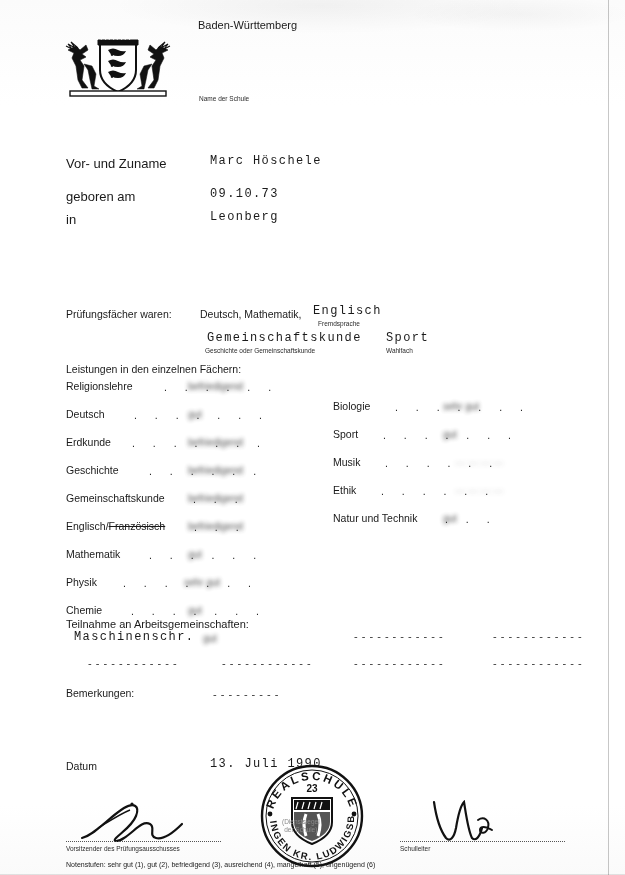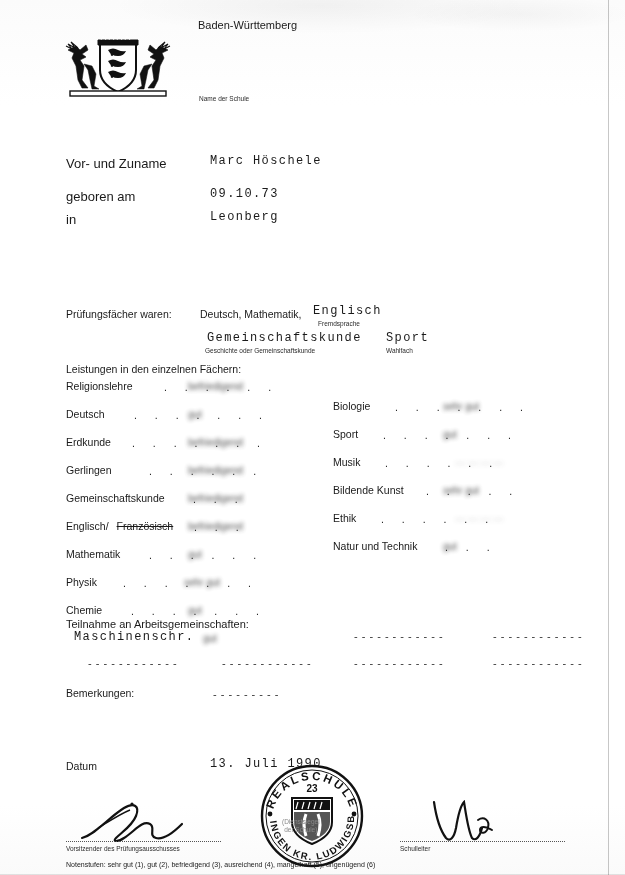--- a/index.html
+++ b/index.html
@@ -116,21 +116,21 @@
     font-size: 10.5px;
   }
   .grade-row.tall { height: 34px; }
   .grade-name {
     position: absolute;
     left: 0; top: 0;
     white-space: pre-line;
     line-height: 11px;
   }
   .grade-name.two-line { top: -4px; }
-  .struck { text-decoration: line-through; text-decoration-thickness: 1px; margin-left: 8px; }
+  .struck { text-decoration: line-through; text-decoration-thickness: 1px; }
   .dots {
     position: absolute;
     top: 0;
     font-size: 10.5px;
     letter-spacing: 7.5px;
     color: #1a1a1a;
   }
   
   .blur {
     filter: blur(2.2px);
@@ -250,21 +250,21 @@
         <span class="grade-name">Deutsch</span>
         <span class="dots" style="left: 68px; top: 0px;">. . . . . . .</span>
         <span class="blur" style="position: absolute; left: 122px; top: 0px;">gut</span>
       </div>
       <div class="grade-row">
         <span class="grade-name">Erdkunde</span>
         <span class="dots" style="left: 66px; top: 0px;">. . . . . . .</span>
         <span class="blur" style="position: absolute; left: 122px; top: 0px;">befriedigend</span>
       </div>
       <div class="grade-row">
-        <span class="grade-name">Gerlingen</span>
+        <span class="grade-name">Geschichte</span>
         <span class="dots" style="left: 83px; top: 0px;">. . . . . .</span>
         <span class="blur" style="position: absolute; left: 122px; top: 0px;">befriedigend</span>
       </div>
       <div class="grade-row">
         <span class="grade-name">Gemeinschaftskunde</span>
         <span class="dots" style="left: 127px; top: 0px;">. . .</span>
         <span class="blur" style="position: absolute; left: 122px; top: 0px;">befriedigend</span>
       </div>
       <div class="grade-row">
         <span class="grade-name">Englisch/<span class="struck">Französisch</span></span>
@@ -295,25 +295,20 @@
       </div>
       <div class="grade-row">
         <span class="grade-name">Sport</span>
         <span class="dots" style="left: 50px; top: 0px;">. . . . . . .</span>
         <span class="blur" style="position: absolute; left: 110px; top: 0px;">gut</span>
       </div>
       <div class="grade-row">
         <span class="grade-name">Musik</span>
         <span class="dots" style="left: 52px; top: 0px;">. . . . . .</span>
         <span class="blur light" style="position: absolute; left: 122px; top: 0px;">— — — —</span>
-      </div>
-      <div class="grade-row">
-        <span class="grade-name">Bildende Kunst</span>
-        <span class="dots" style="left: 93px; top: 0px;">. . . . .</span>
-        <span class="blur" style="position: absolute; left: 110px; top: 0px;">sehr gut</span>
       </div>
       <div class="grade-row">
         <span class="grade-name">Ethik</span>
         <span class="dots" style="left: 48px; top: 0px;">. . . . . .</span>
         <span class="blur light" style="position: absolute; left: 122px; top: 0px;">— — — —</span>
       </div>
       <div class="grade-row">
         <span class="grade-name">Natur und Technik</span>
         <span class="dots" style="left: 112px; top: 0px;">. . .</span>
         <span class="blur" style="position: absolute; left: 110px; top: 0px;">gut</span>

